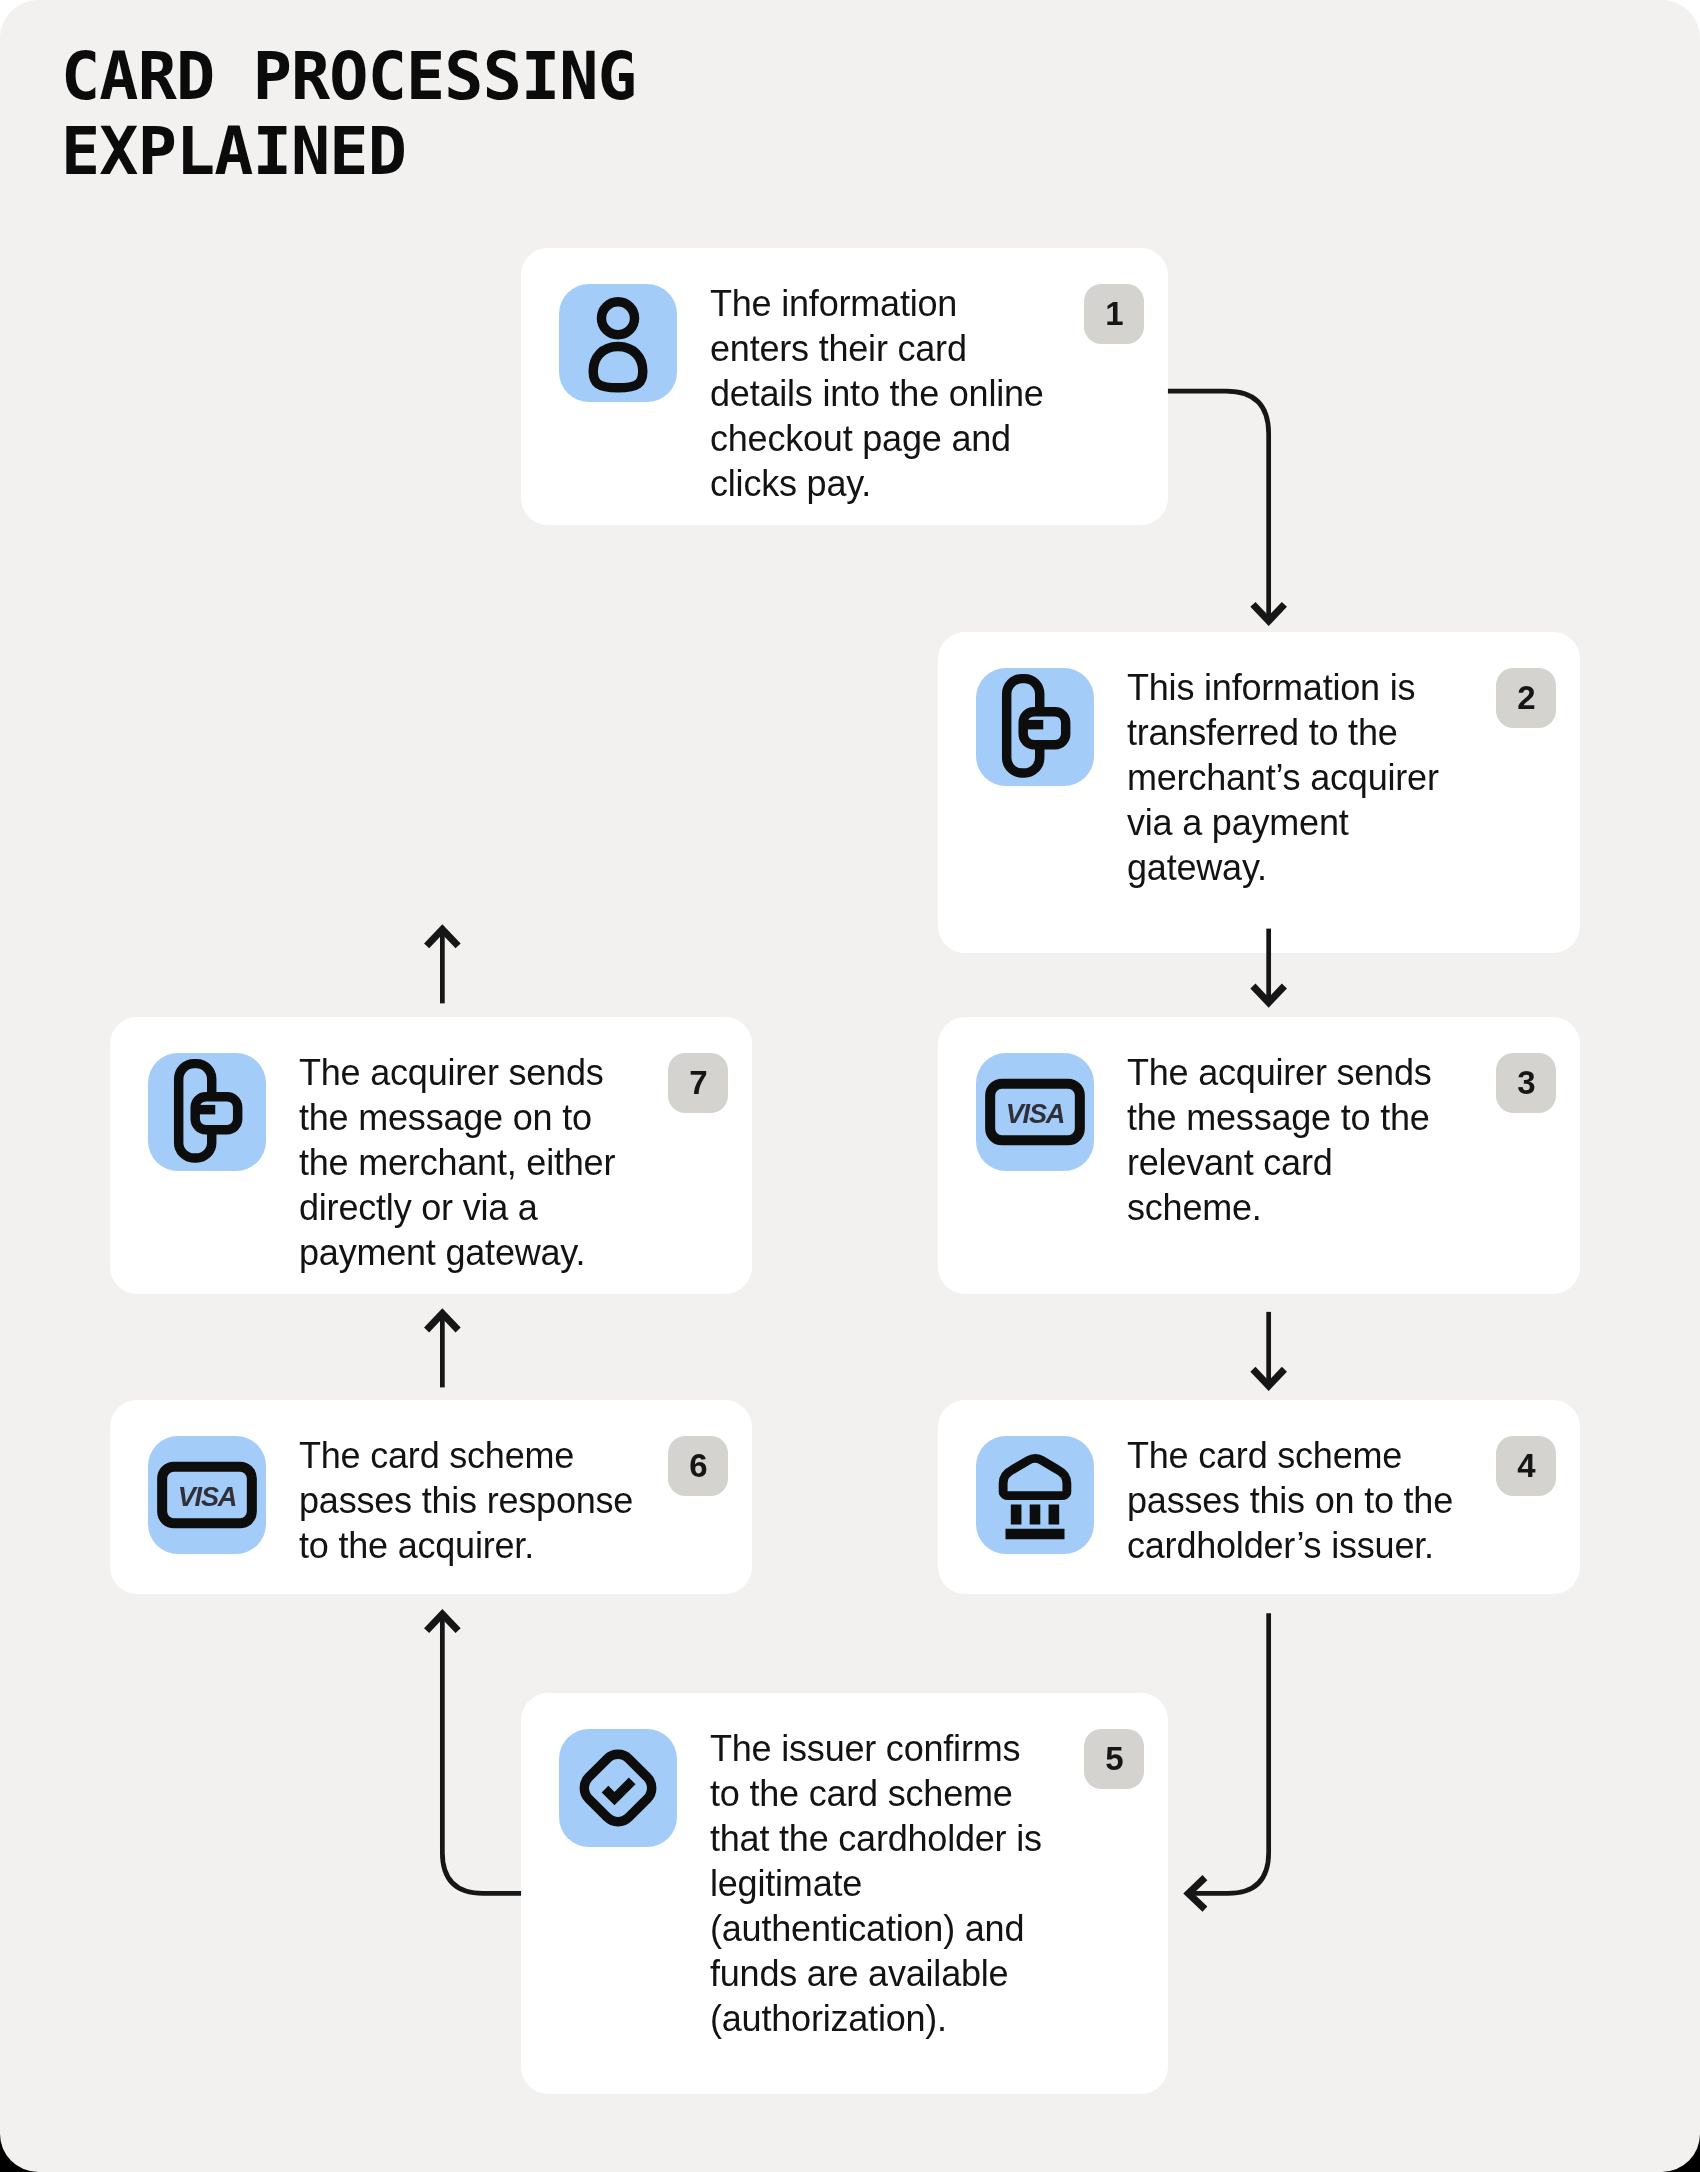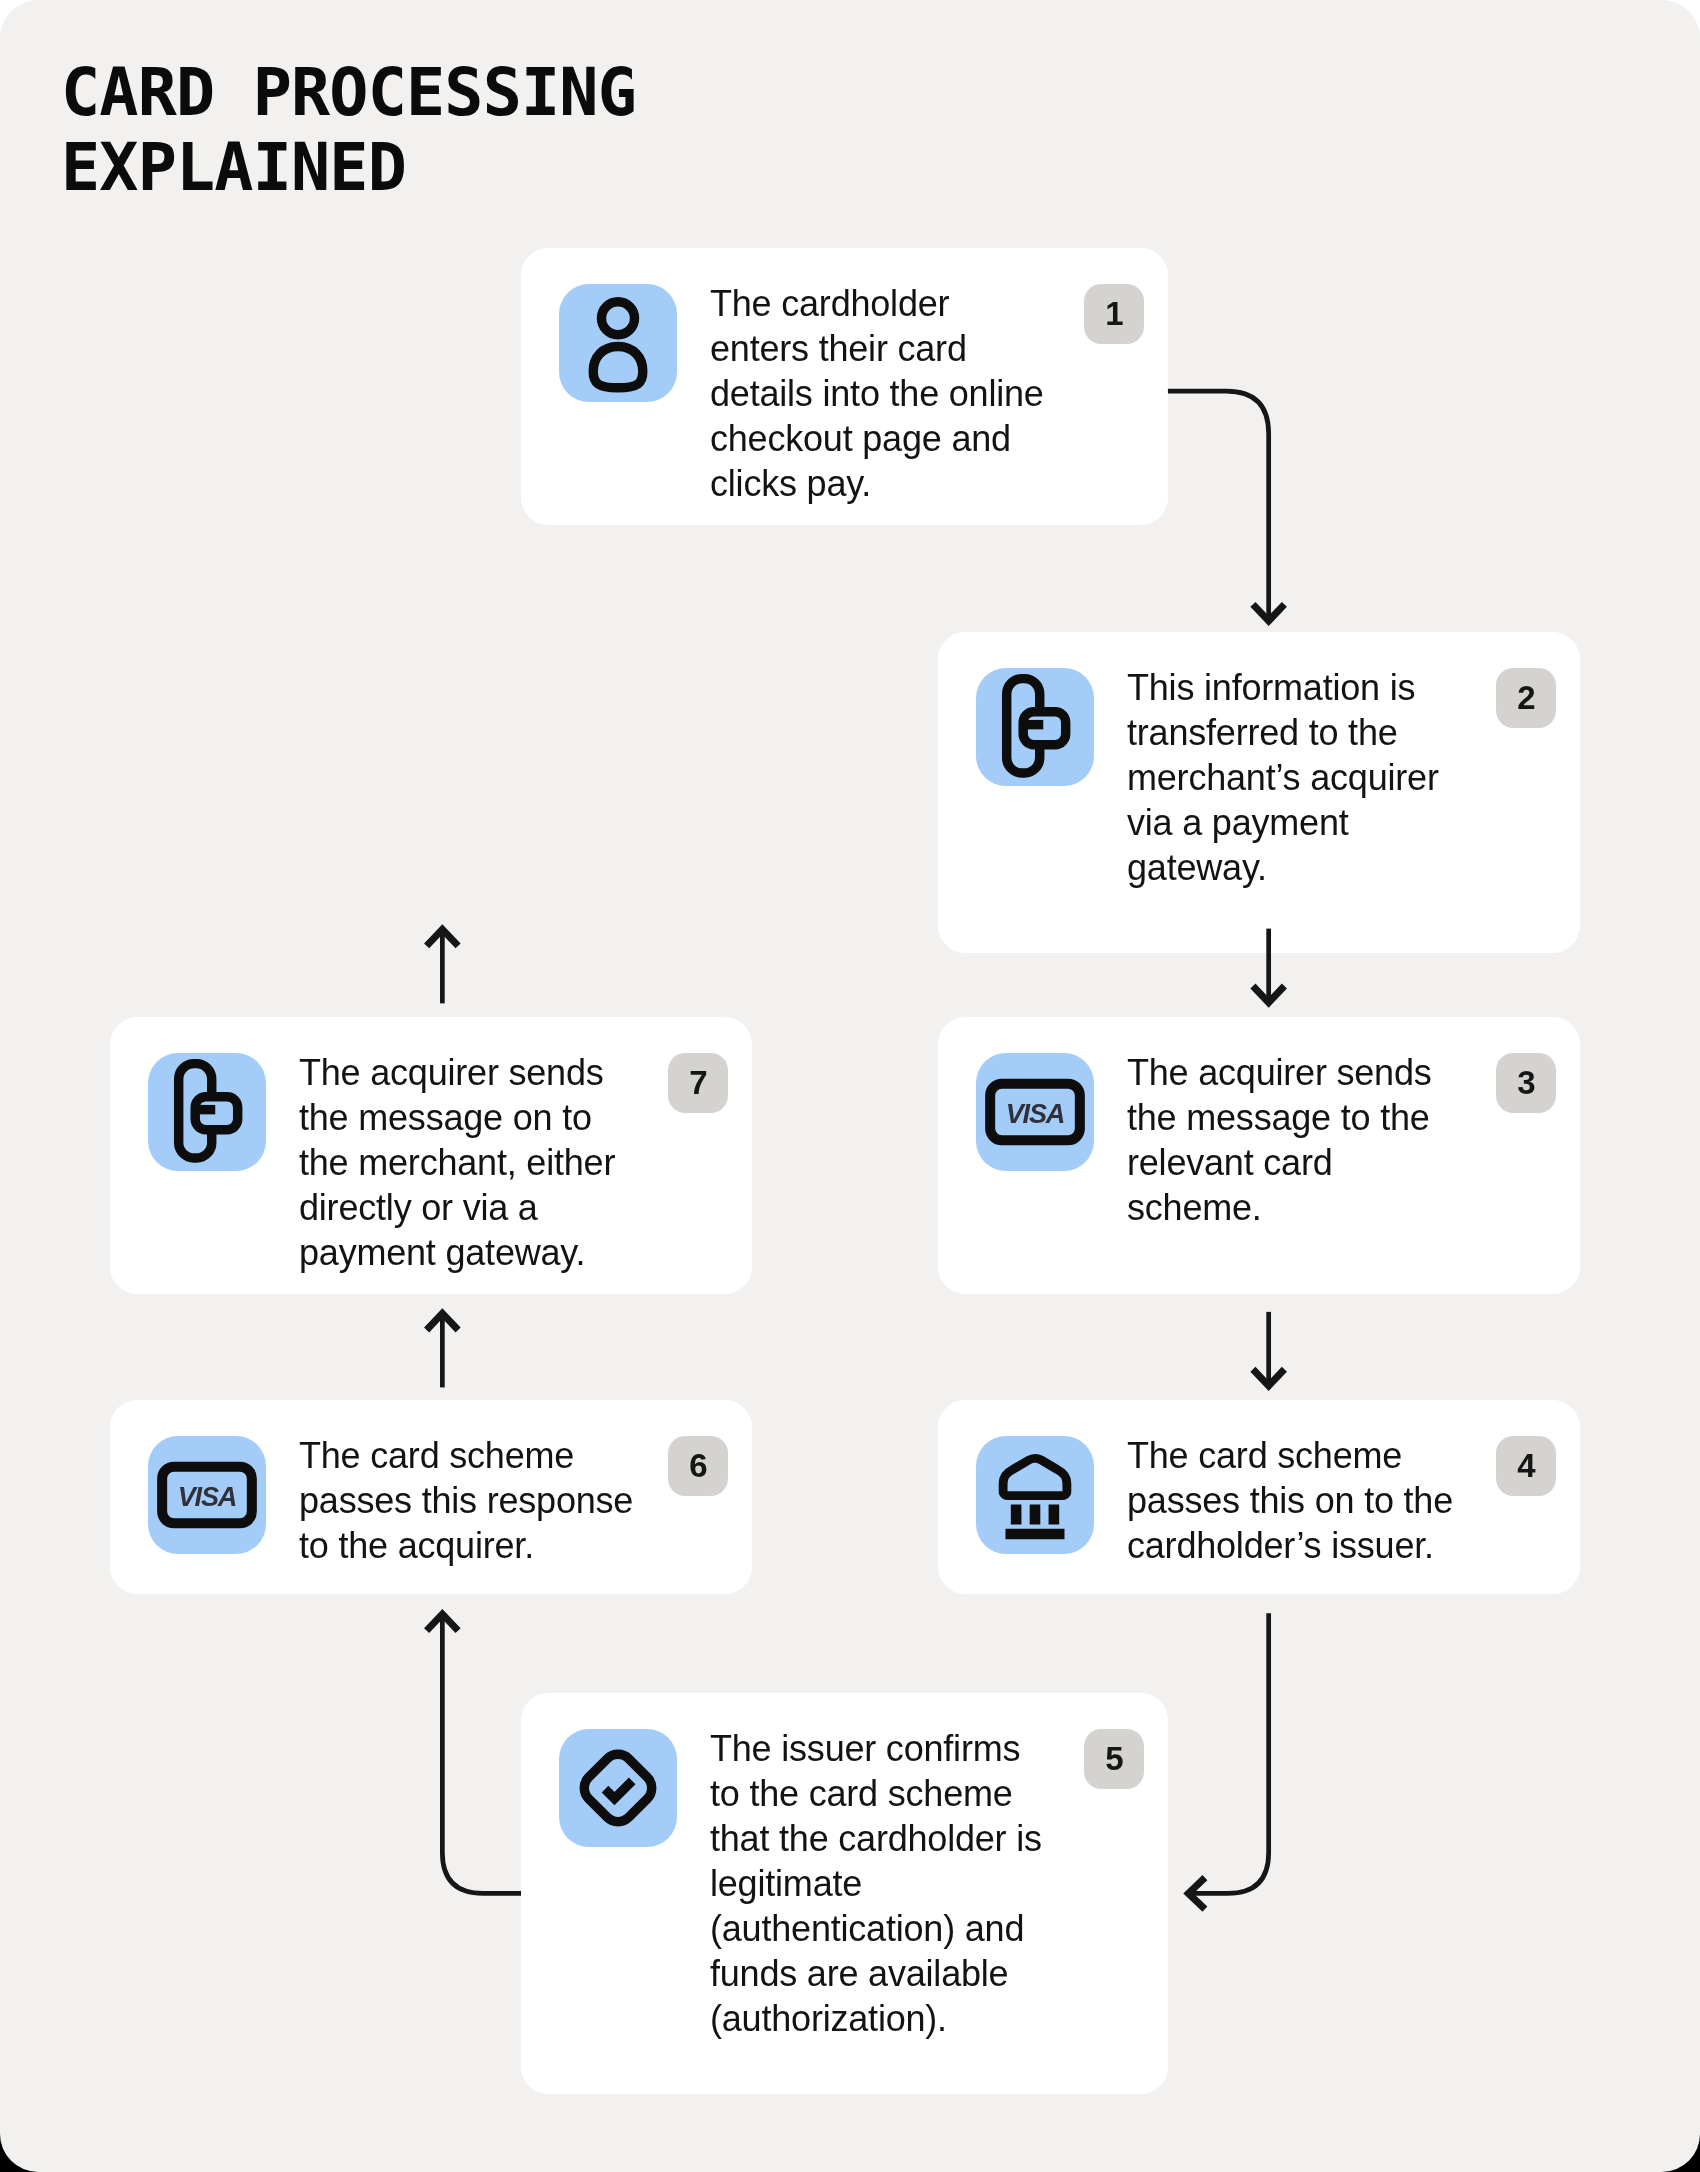--- a/index.html
+++ b/index.html
@@ -9,21 +9,21 @@
     font-family:"Liberation Sans",sans-serif;
   }
   .panel{
     position:absolute;left:0;top:0;width:1700px;height:2172px;
     background:#f2f1ef;border-radius:38px;overflow:hidden;
   }
   .page-title{
     position:absolute;left:61px;top:39px;
     font-family:"DejaVu Sans Mono",monospace;
     font-weight:bold;font-size:65px;line-height:75px;
-    letter-spacing:-0.8px;color:#0b0b0b;white-space:pre-line;margin-top:16px;
+    letter-spacing:-0.8px;color:#0b0b0b;white-space:pre-line;
   }
   .card{
     position:absolute;background:#ffffff;border-radius:27px;
   }
   .c1{left:521px;top:248px;width:647px;height:277px;}
   .c2{left:938px;top:632px;width:642px;height:321px;}
   .c3{left:938px;top:1017px;width:642px;height:277px;}
   .c4{left:938px;top:1400px;width:642px;height:194px;}
   .c5{left:521px;top:1693px;width:647px;height:401px;}
   .c6{left:110px;top:1400px;width:642px;height:194px;}
@@ -64,21 +64,21 @@
   <div class="page-title">CARD PROCESSING
 EXPLAINED</div>
 
   <div class="card c1">
     <div class="icon-box">
       <svg viewBox="0 0 100 100">
         <circle class="ic" cx="50" cy="29" r="14" fill="none" stroke-width="8"></circle>
         <path class="ic" d="M50 53 C37 53 29 62 29 74 C29 84 33 88 50 88 C67 88 71 84 71 74 C71 62 63 53 50 53 Z" fill="none" stroke-width="8" stroke-linejoin="round"></path>
       </svg>
     </div>
-    <div class="step-text">The cardholder
+    <div class="step-text">The information
 enters their card
 details into the online
 checkout page and
 clicks pay.</div>
     <div class="badge">
         <span>1</span>
       </div>
   </div>
 
   <div class="card c2">

